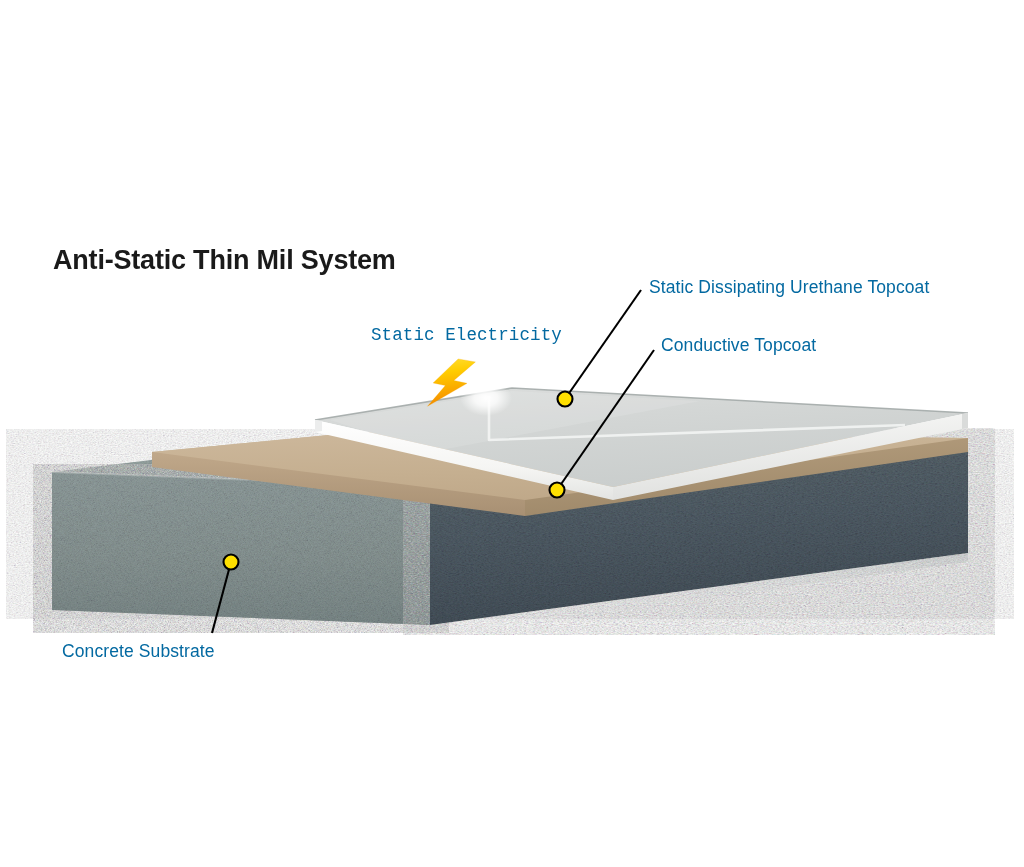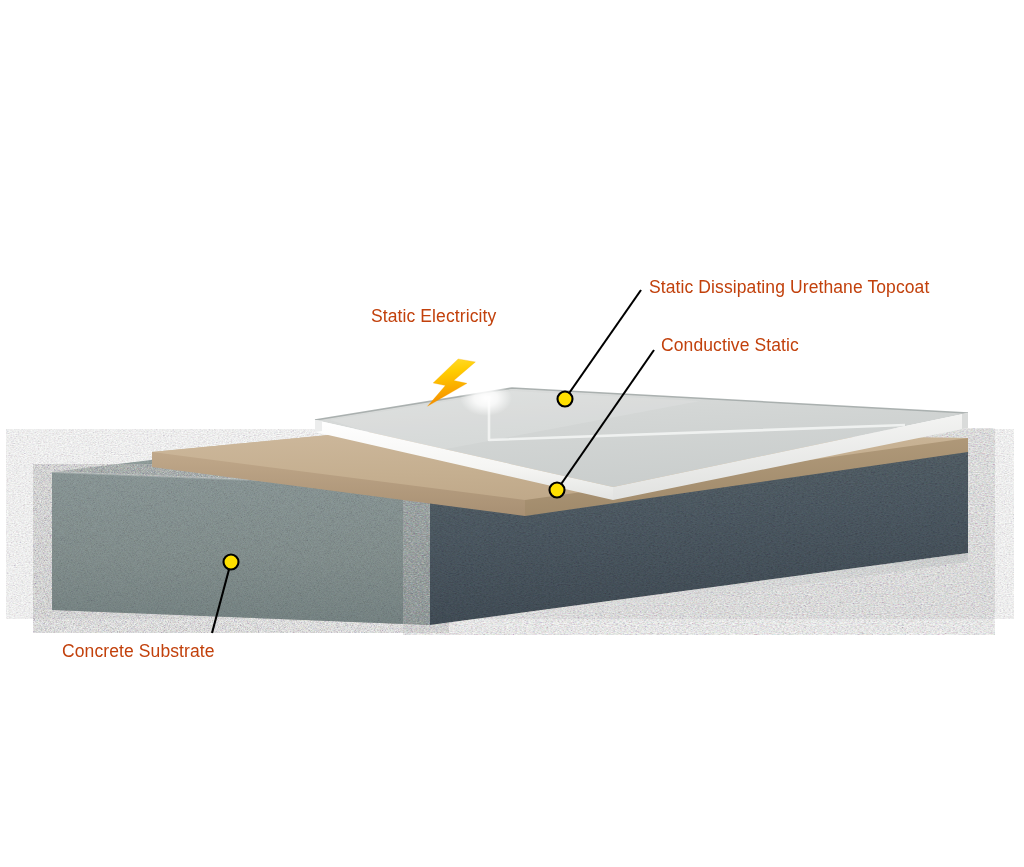--- a/index.html
+++ b/index.html
@@ -39,27 +39,27 @@
     font-size: 27px;
     font-weight: bold;
     color: #1a1a1a;
     letter-spacing: -0.2px;
     white-space: nowrap;
   }
   .lbl {
     position: absolute;
     font-size: 17.5px;
     font-weight: normal;
-    color: #c2410c;
+    color: #0369a1;
     white-space: nowrap;
     letter-spacing: 0.1px;
   }
   #label-topcoat  { left: 649px; top: 277px; }
   #label-primer   { left: 661px; top: 335px; }
-  #label-static   { left: 371px; top: 306px; }
+  #label-static   { left: 371px; top: 325px; font-family: Liberation Mono, monospace; }
   #label-concrete { left: 62px;  top: 641px; }
 </style>
 </head>
 <body>
 
 <div id="stage">
 
   <svg id="diagram-svg" viewBox="0 0 1024 867" xmlns="http://www.w3.org/2000/svg">
     <defs>
 
@@ -224,22 +224,23 @@
       <circle cx="565" cy="399" r="7.5" fill="#ffe000" stroke="#000000" stroke-width="2.1"></circle>
 
       <line x1="557" y1="490" x2="654" y2="350" stroke="#000000" stroke-width="2.1"></line>
       <circle cx="557" cy="490" r="7.5" fill="#ffe000" stroke="#000000" stroke-width="2.1"></circle>
 
       <line x1="231" y1="562" x2="212" y2="633" stroke="#000000" stroke-width="2.1"></line>
       <circle cx="231" cy="562" r="7.5" fill="#ffe000" stroke="#000000" stroke-width="2.1"></circle>
     </g>
   </svg>
 
+  <div class="ttl">Anti-Static Thin Mil System</div>
 
   <div class="lbl" id="label-topcoat">Static Dissipating Urethane Topcoat</div>
 
-  <div class="lbl" id="label-primer">Conductive Static</div>
+  <div class="lbl" id="label-primer">Conductive Topcoat</div>
 
   <div class="lbl" id="label-static">Static Electricity</div>
 
   <div class="lbl" id="label-concrete">Concrete Substrate</div>
 
 </div>
 
 </body></html>

